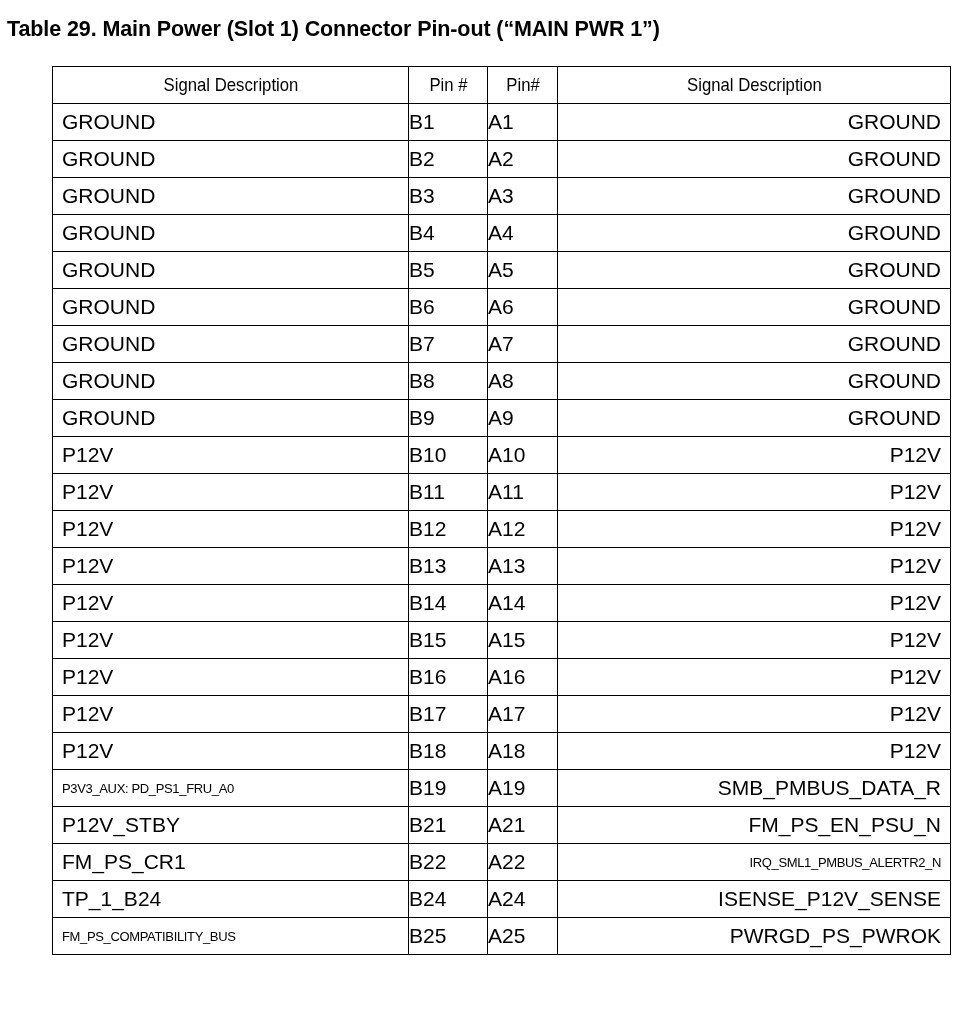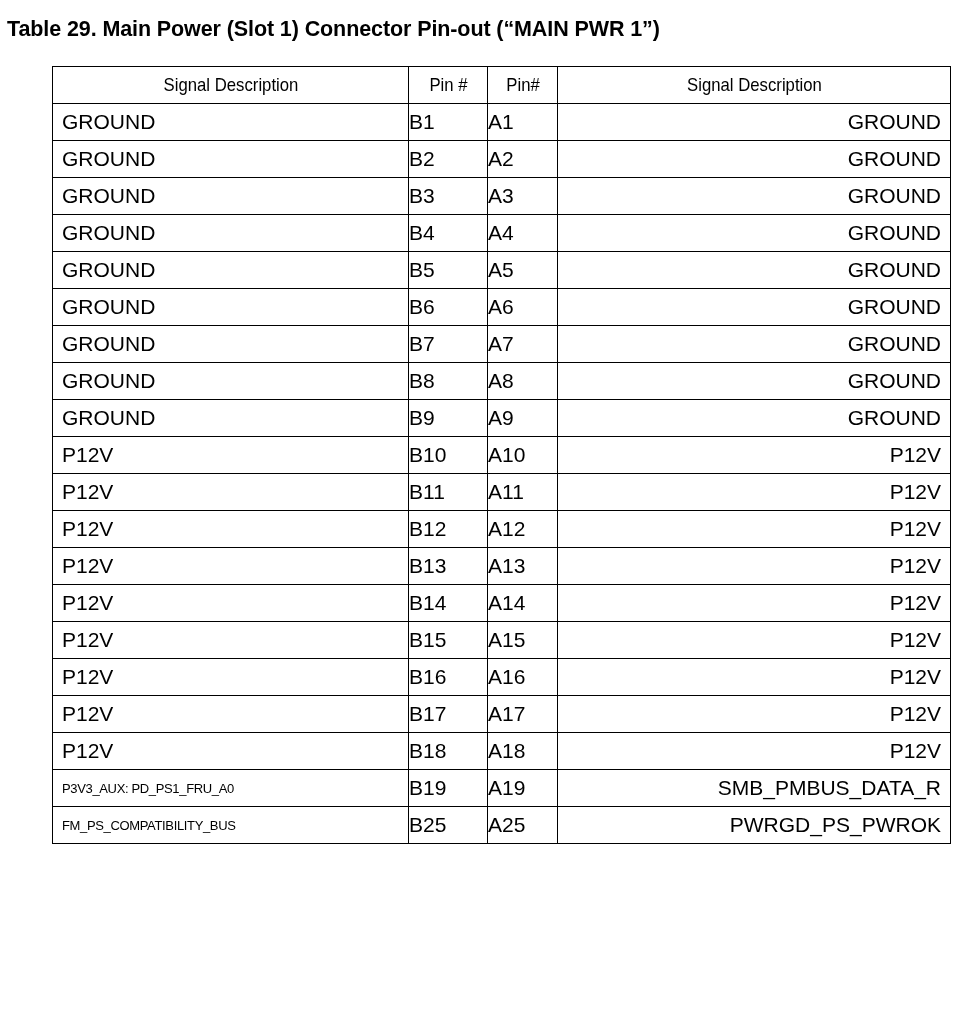--- a/index.html
+++ b/index.html
@@ -226,20 +226,38 @@
           <td class="pin">A18</td>
           <td class="desc-right">P12V</td>
         </tr>
         <tr>
           <td class="desc-left squeeze">P3V3_AUX: PD_PS1_FRU_A0</td>
           <td class="pin">B19</td>
           <td class="pin">A19</td>
           <td class="desc-right">SMB_PMBUS_DATA_R</td>
         </tr>
         <tr>
+          <td class="desc-left">P12V_STBY</td>
+          <td class="pin">B21</td>
+          <td class="pin">A21</td>
+          <td class="desc-right">FM_PS_EN_PSU_N</td>
+        </tr>
+        <tr>
+          <td class="desc-left">FM_PS_CR1</td>
+          <td class="pin">B22</td>
+          <td class="pin">A22</td>
+          <td class="desc-right squeeze">IRQ_SML1_PMBUS_ALERTR2_N</td>
+        </tr>
+        <tr>
+          <td class="desc-left">TP_1_B24</td>
+          <td class="pin">B24</td>
+          <td class="pin">A24</td>
+          <td class="desc-right">ISENSE_P12V_SENSE</td>
+        </tr>
+        <tr>
           <td class="desc-left squeeze">FM_PS_COMPATIBILITY_BUS</td>
           <td class="pin">B25</td>
           <td class="pin">A25</td>
           <td class="desc-right">PWRGD_PS_PWROK</td>
         </tr>
       </tbody>
   </table>
 
 </div>
 

